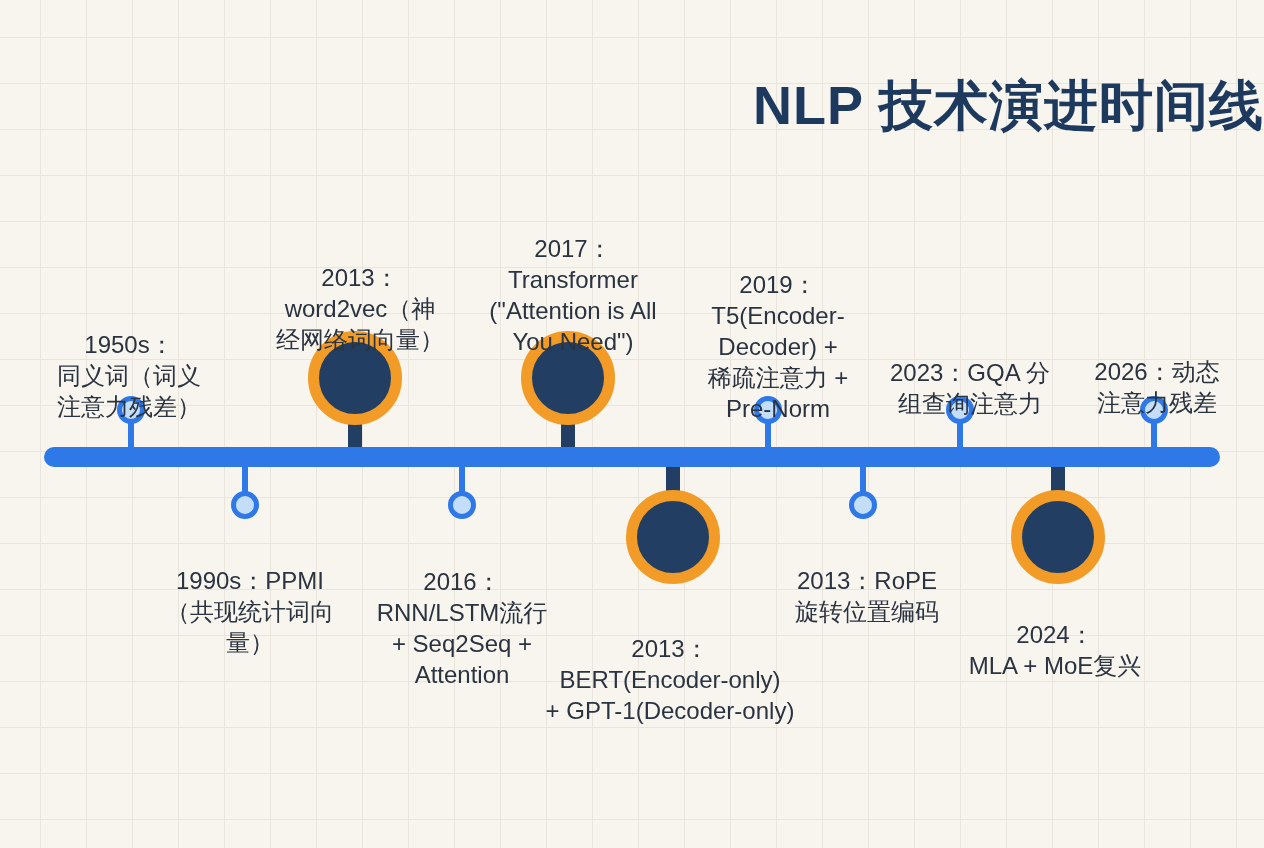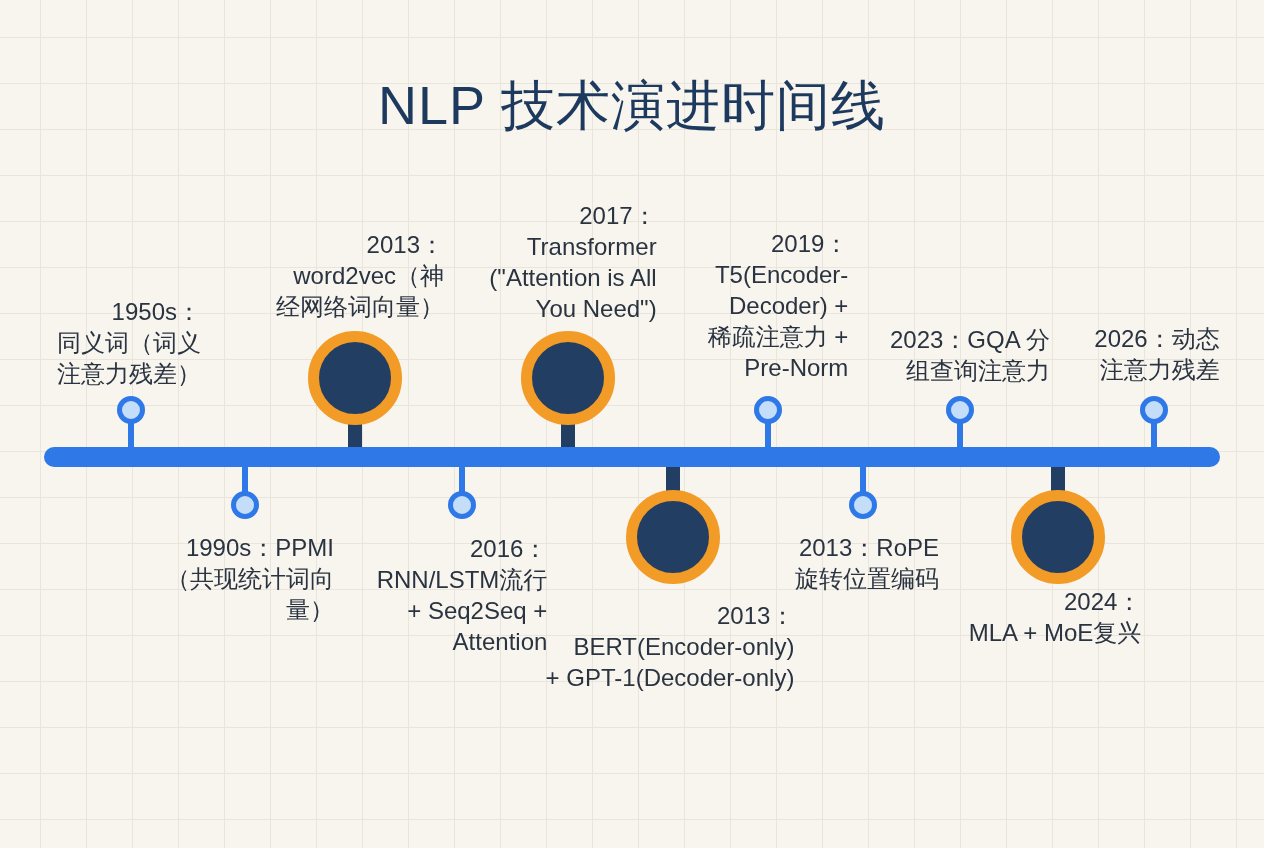--- a/index.html
+++ b/index.html
@@ -12,23 +12,23 @@
     background-color:var(--background,#f8f5ef);
     background-image:
       linear-gradient(var(--grid-line,#e9e5dc) 1px, transparent 1px),
       linear-gradient(90deg, var(--grid-line,#e9e5dc) 1px, transparent 1px);
     background-size:46px 46px;
     background-position:-6px -9px;
   }
 
   .title{
     position:absolute;left:0;right:0;top:74px;
-    text-align:center;
+    text-align:right;
     font-size:54px;line-height:62px;
-    font-weight:normal;letter-spacing:1px;
+    font-weight:bold;letter-spacing:1px;
     color:var(--title-color,#1d3a5e);
   }
 
   .bar{
     position:absolute;
     left:44px;top:447px;
     width:1176px;height:20px;
     border-radius:10px;
     background:var(--timeline-bar,#2e78e8);
     z-index:2;
@@ -55,26 +55,27 @@
   }
   .node.above.minor .circle{top:396px;}
   .node.below.minor .circle{top:491px;}
   .node.above.major .circle{top:331px;}
   .node.below.major .circle{top:490px;}
 
   .label{
     position:absolute;
     transform:translateX(-50%);
     width:max-content;
-    text-align:right;
+    text-align:center;
     white-space:pre-line;
     font-size:24px;line-height:31px;
     font-weight:500;
     color:var(--label-color,#2a3340);
     z-index:4;
+    margin-top:33px;
   }
 </style>
 </head>
 <body>
 
 <div class="canvas">
 
   <div class="title">NLP 技术演进时间线</div>
 
   <div class="bar"></div>
@@ -125,21 +126,21 @@
     <div class="stem"></div>
     <div class="circle"></div>
     <div class="label" style="top:600px;left:-3px">2013：
 BERT(Encoder-only)
 + GPT-1(Decoder-only)</div>
   </div>
 
   <div class="node above minor" style="left:768px">
     <div class="stem"></div>
     <div class="circle"></div>
-    <div class="label" style="top:228px;left:10px">2019：
+    <div class="label" style="top:236px;left:10px">2019：
 T5(Encoder-
 Decoder) +
 稀疏注意力 +
 Pre-Norm</div>
   </div>
 
   <div class="node below minor" style="left:863px">
     <div class="stem"></div>
     <div class="circle"></div>
     <div class="label" style="top:532px;left:4px">2013：RoPE

